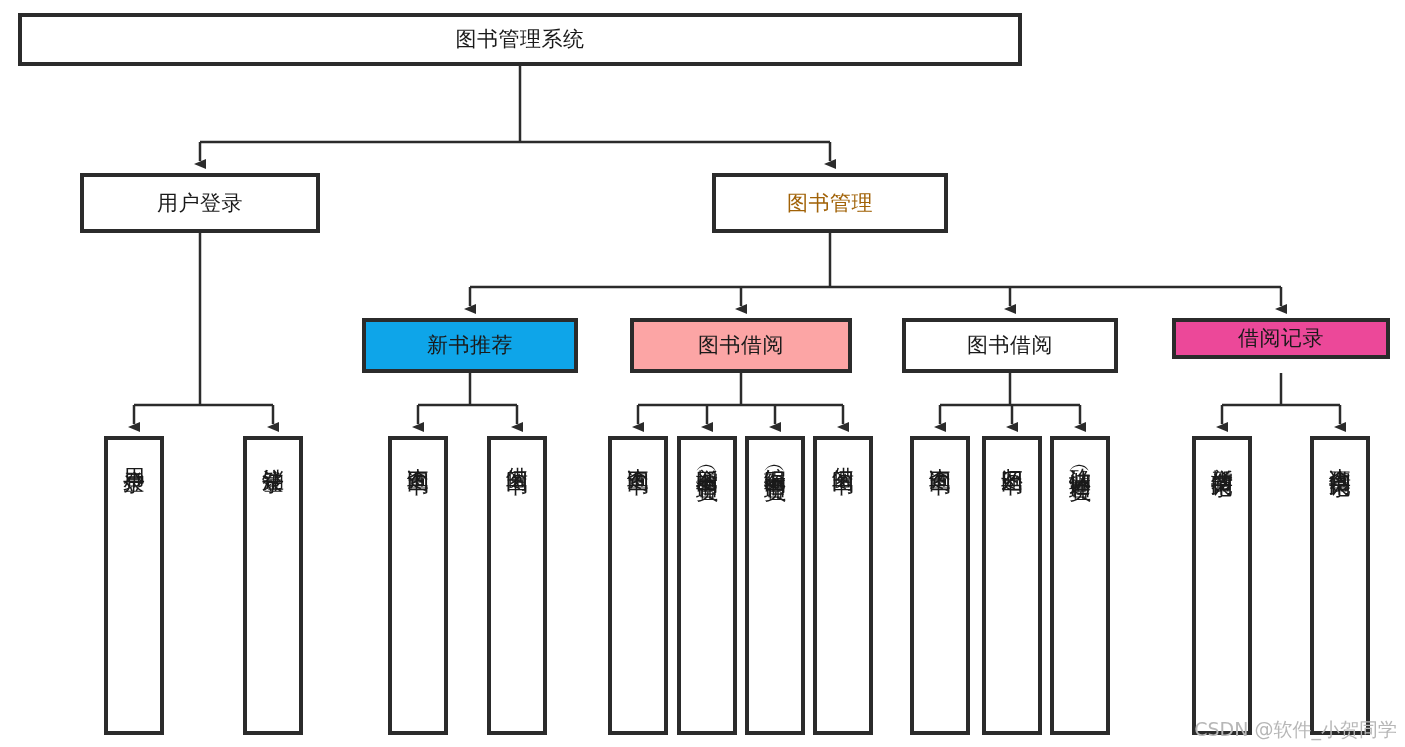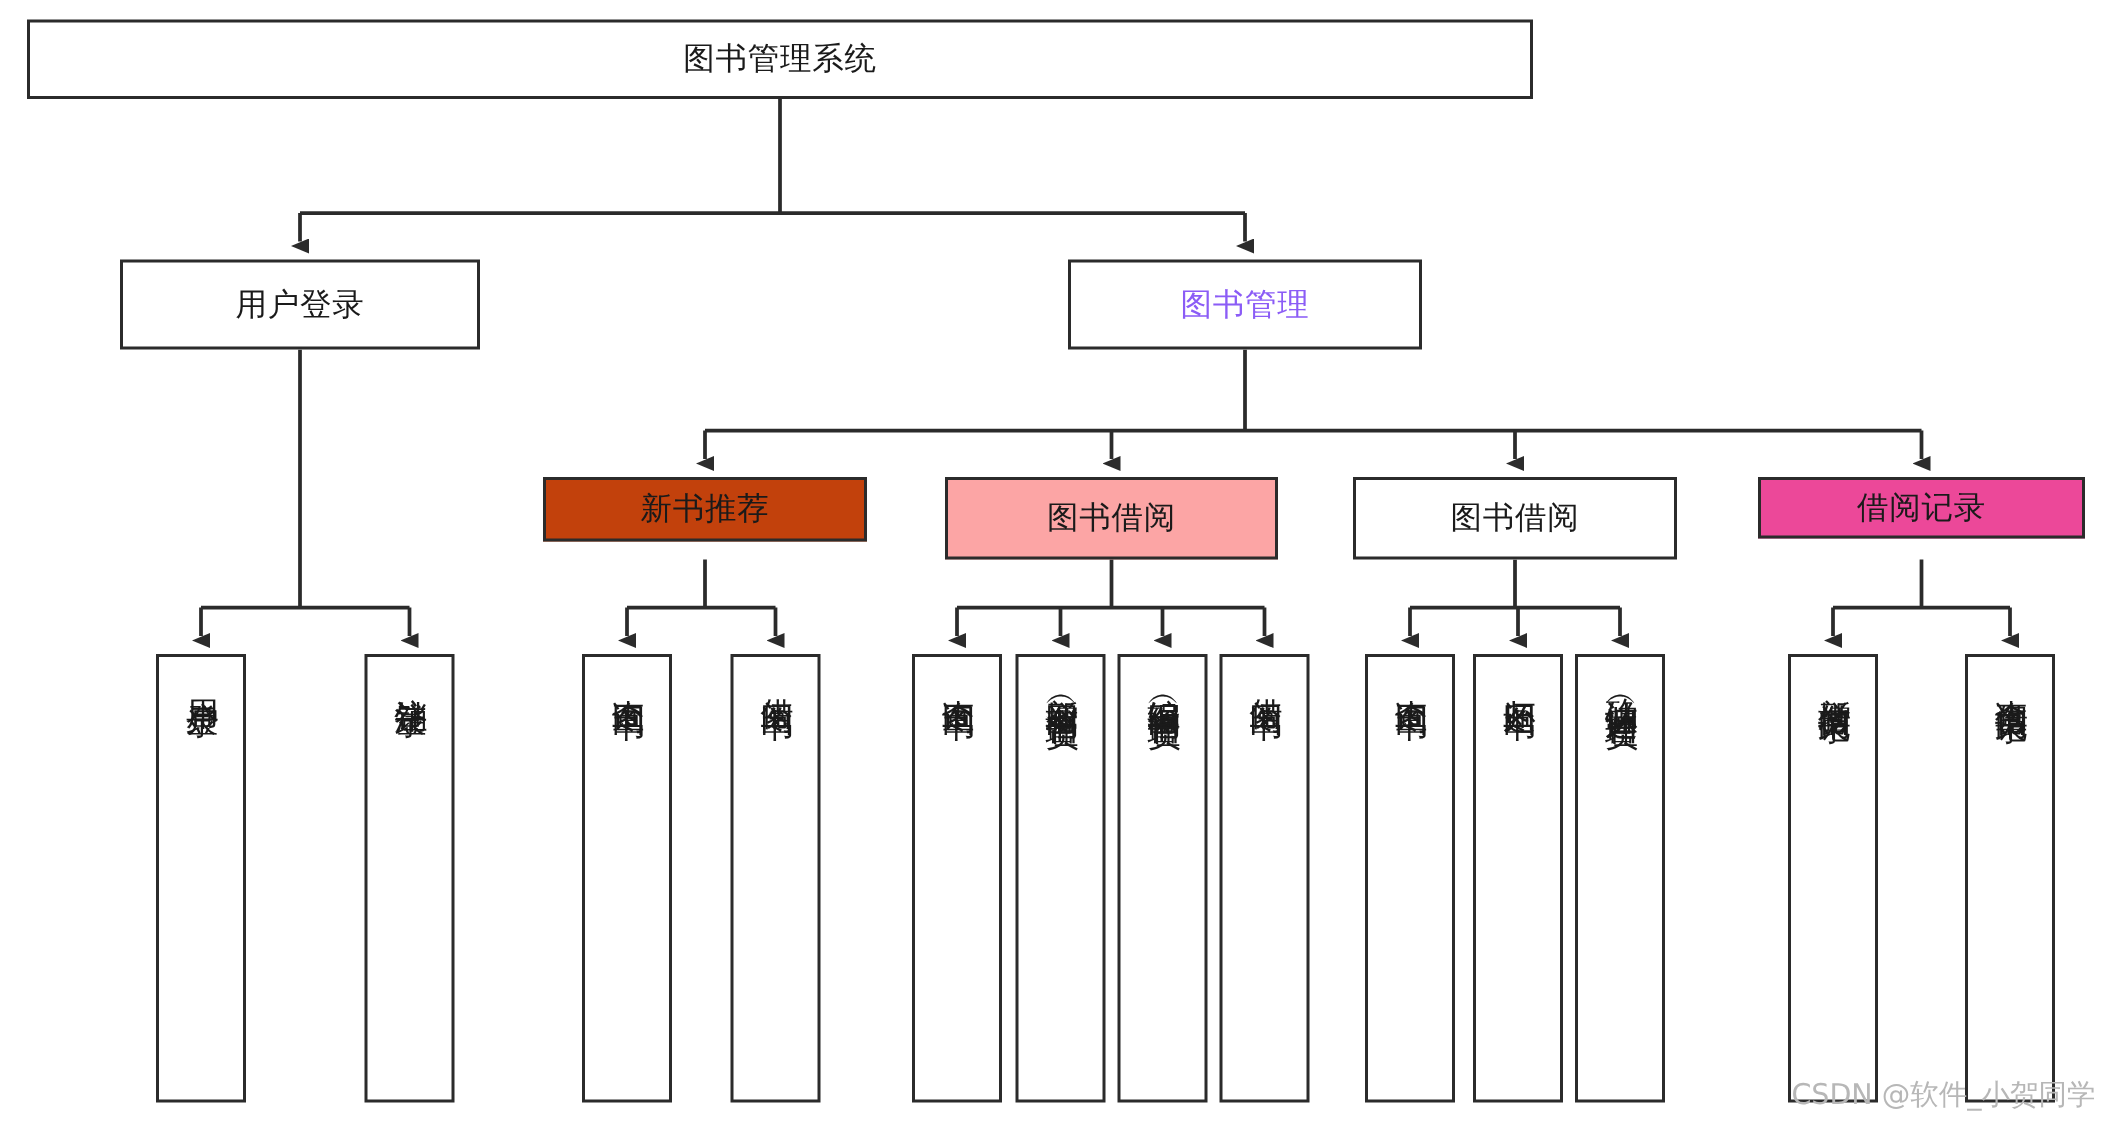--- a/index.html
+++ b/index.html
@@ -20,21 +20,21 @@
   #edges {
     position: absolute;
     left: 0;
     top: 0;
     width: 1405px;
     height: 747px;
   }
   .node {
     position: absolute;
     box-sizing: border-box;
-    border: 2px solid #15803d;
+    border: 4px solid #15803d;
     background: #ffffff;
     display: flex;
     align-items: center;
     justify-content: center;
     z-index: 2;
   }
   .node .label {
     color: #1a1a1a;
     line-height: 1.18;
     text-align: center;
@@ -115,23 +115,23 @@
       </g>
   </svg>
   <div id="nodes-layer">
       <div class="node horiz" style="left: 18px; top: 13px; width: 1004px; height: 53px; border-color: rgb(43, 43, 43); background: rgb(255, 255, 255);">
         <span class="label" style="color: rgb(26, 26, 26);">图书管理系统</span>
       </div>
       <div class="node horiz" style="left: 80px; top: 173px; width: 240px; height: 60px; border-color: rgb(43, 43, 43); background: rgb(255, 255, 255);">
         <span class="label" style="color: rgb(26, 26, 26);">用户登录</span>
       </div>
       <div class="node horiz" style="left: 712px; top: 173px; width: 236px; height: 60px; border-color: rgb(43, 43, 43); background: rgb(255, 255, 255);">
-        <span class="label" style="color: #8b5cf6; text-align: right;">图书管理</span>
+        <span class="label" style="color: #a16207; text-align: right;">图书管理</span>
       </div>
-      <div class="node horiz" style="left: 362px; top: 318px; width: 216px; height: 43px; border-color: rgb(43, 43, 43); background: #c2410c;">
+      <div class="node horiz" style="left: 362px; top: 318px; width: 216px; height: 55px; border-color: rgb(43, 43, 43); background: #0ea5e9;">
         <span class="label" style="color: rgb(26, 26, 26);">新书推荐</span>
       </div>
       <div class="node horiz" style="left: 630px; top: 318px; width: 222px; height: 55px; border-color: rgb(43, 43, 43); background: #fca5a5;">
         <span class="label" style="color: rgb(26, 26, 26);">图书借阅</span>
       </div>
       <div class="node horiz" style="left: 902px; top: 318px; width: 216px; height: 55px; border-color: rgb(43, 43, 43); background: rgb(255, 255, 255);">
         <span class="label" style="color: rgb(26, 26, 26);">图书借阅</span>
       </div>
       <div class="node horiz" style="left: 1172px; top: 318px; width: 218px; height: 41px; border-color: rgb(43, 43, 43); background: #ec4899;">
         <span class="label" style="color: rgb(26, 26, 26);">借阅记录</span>

